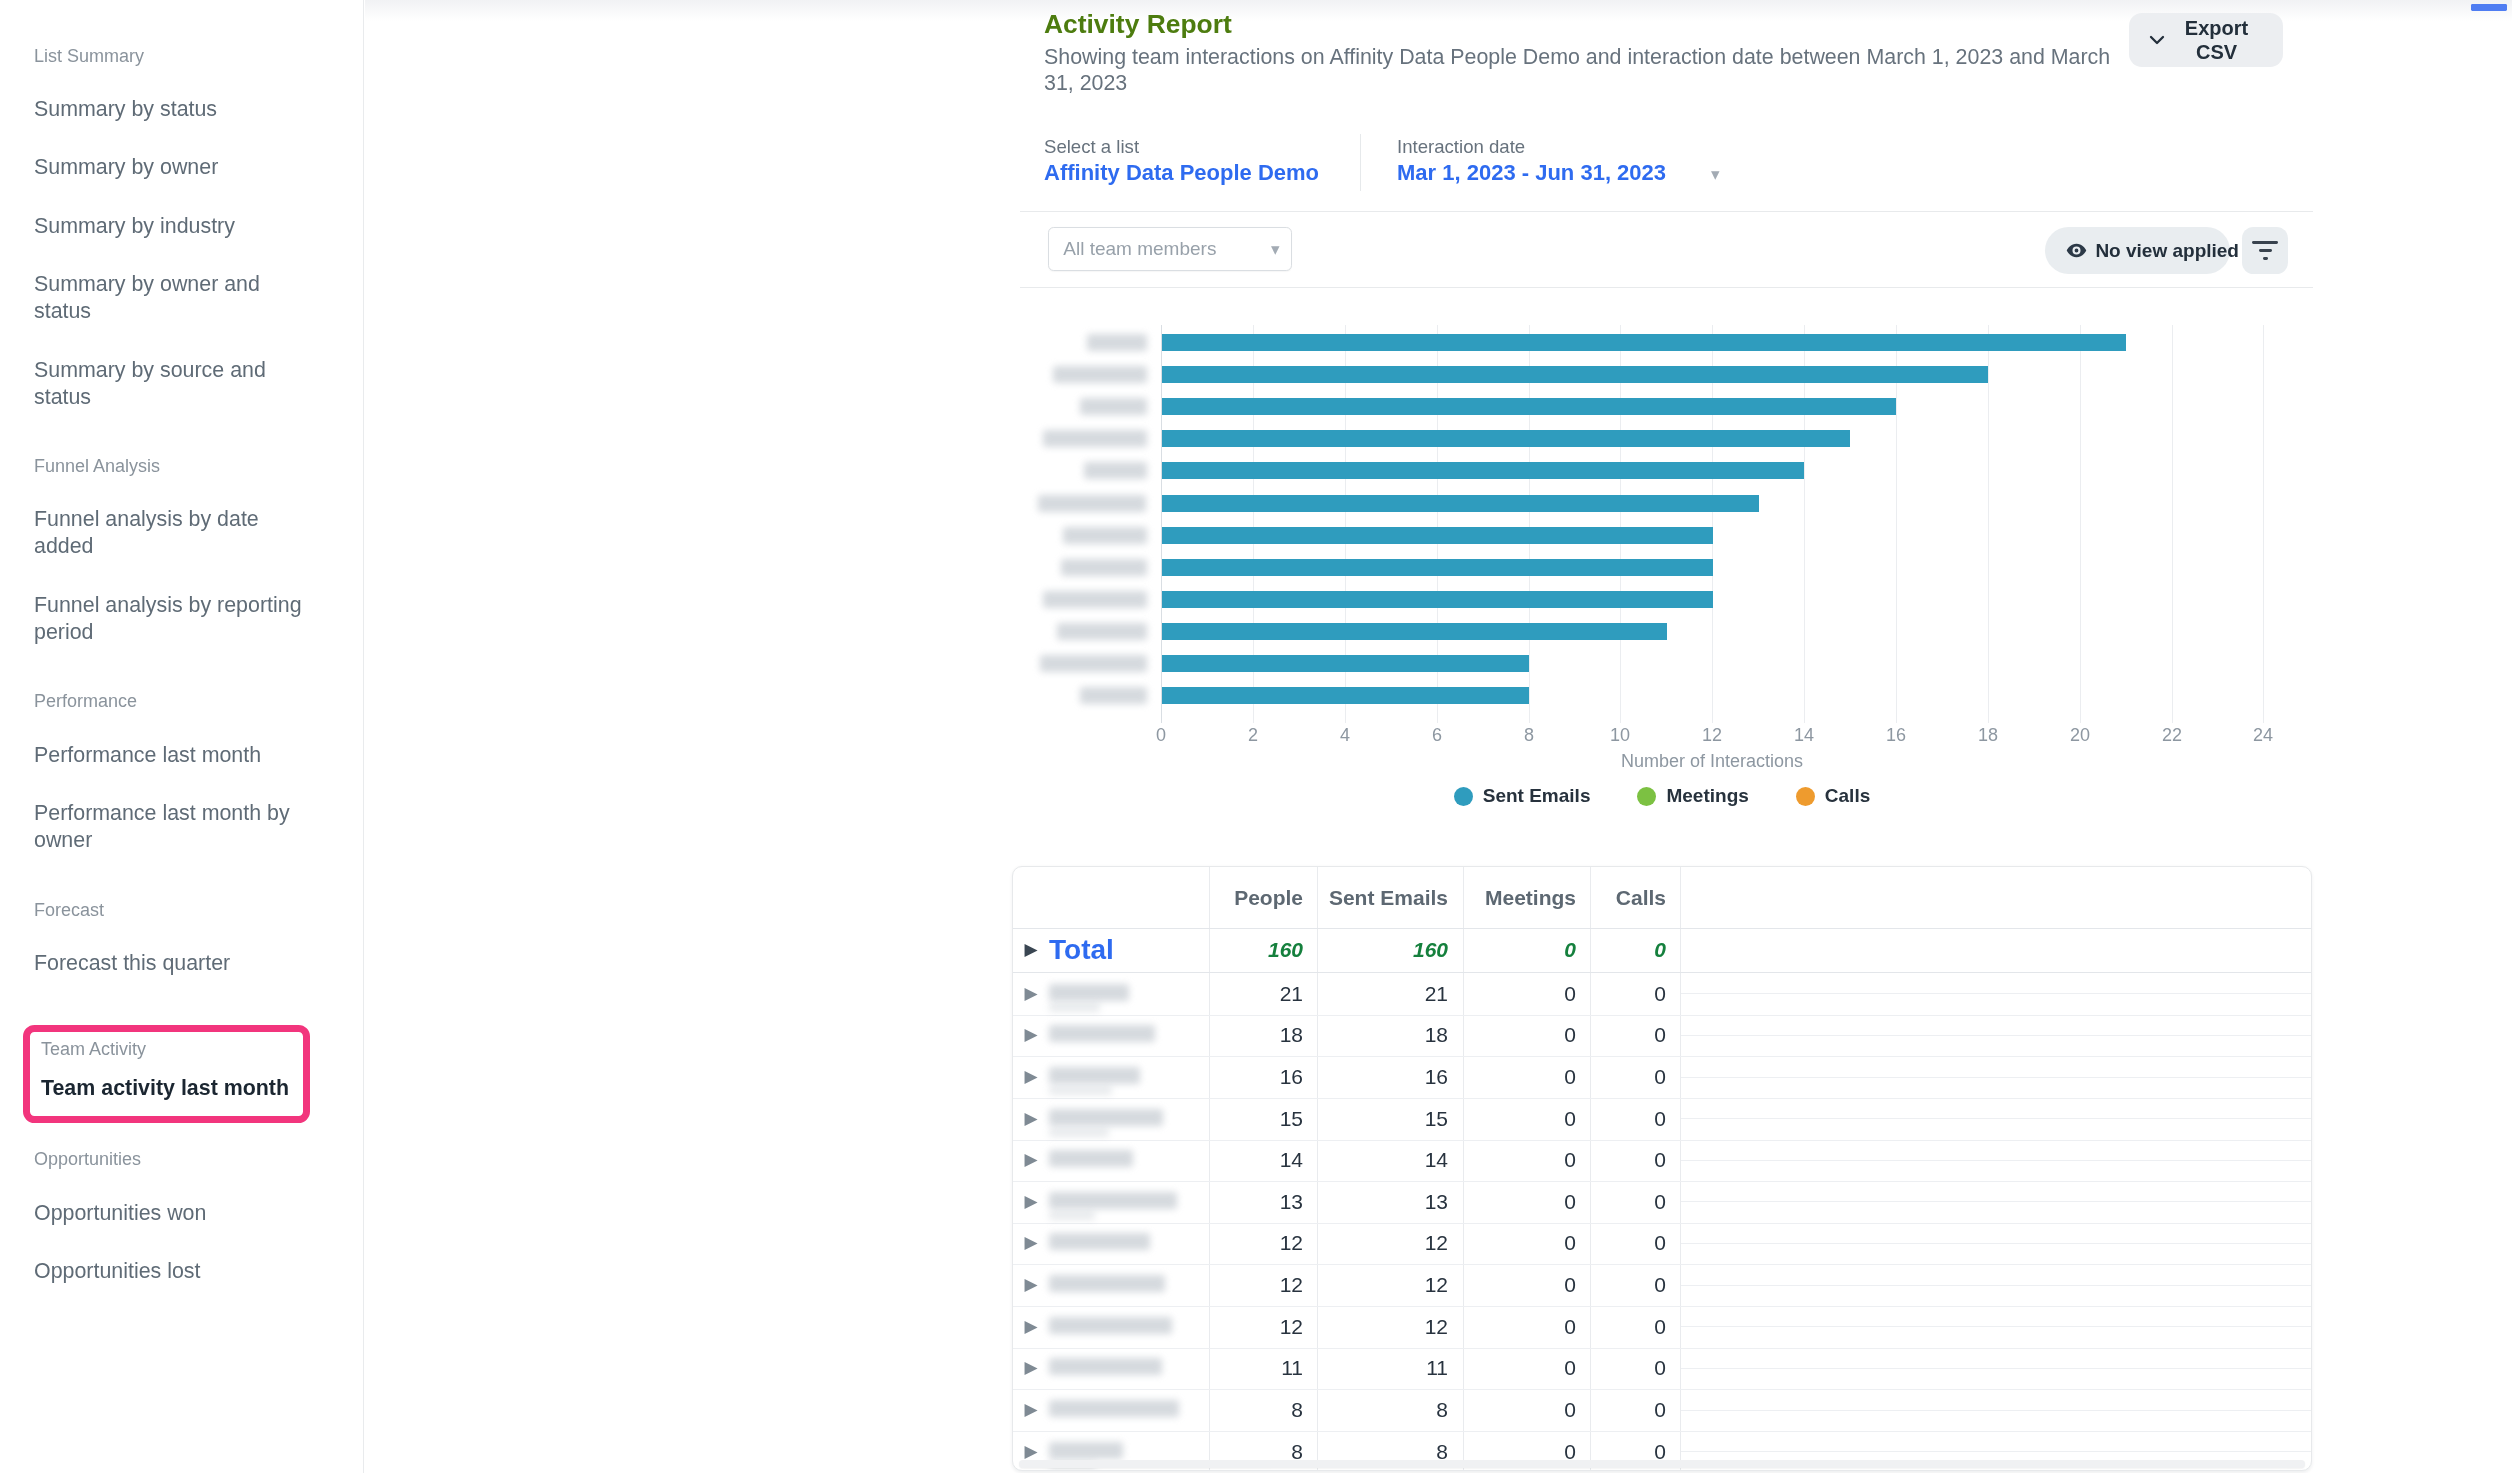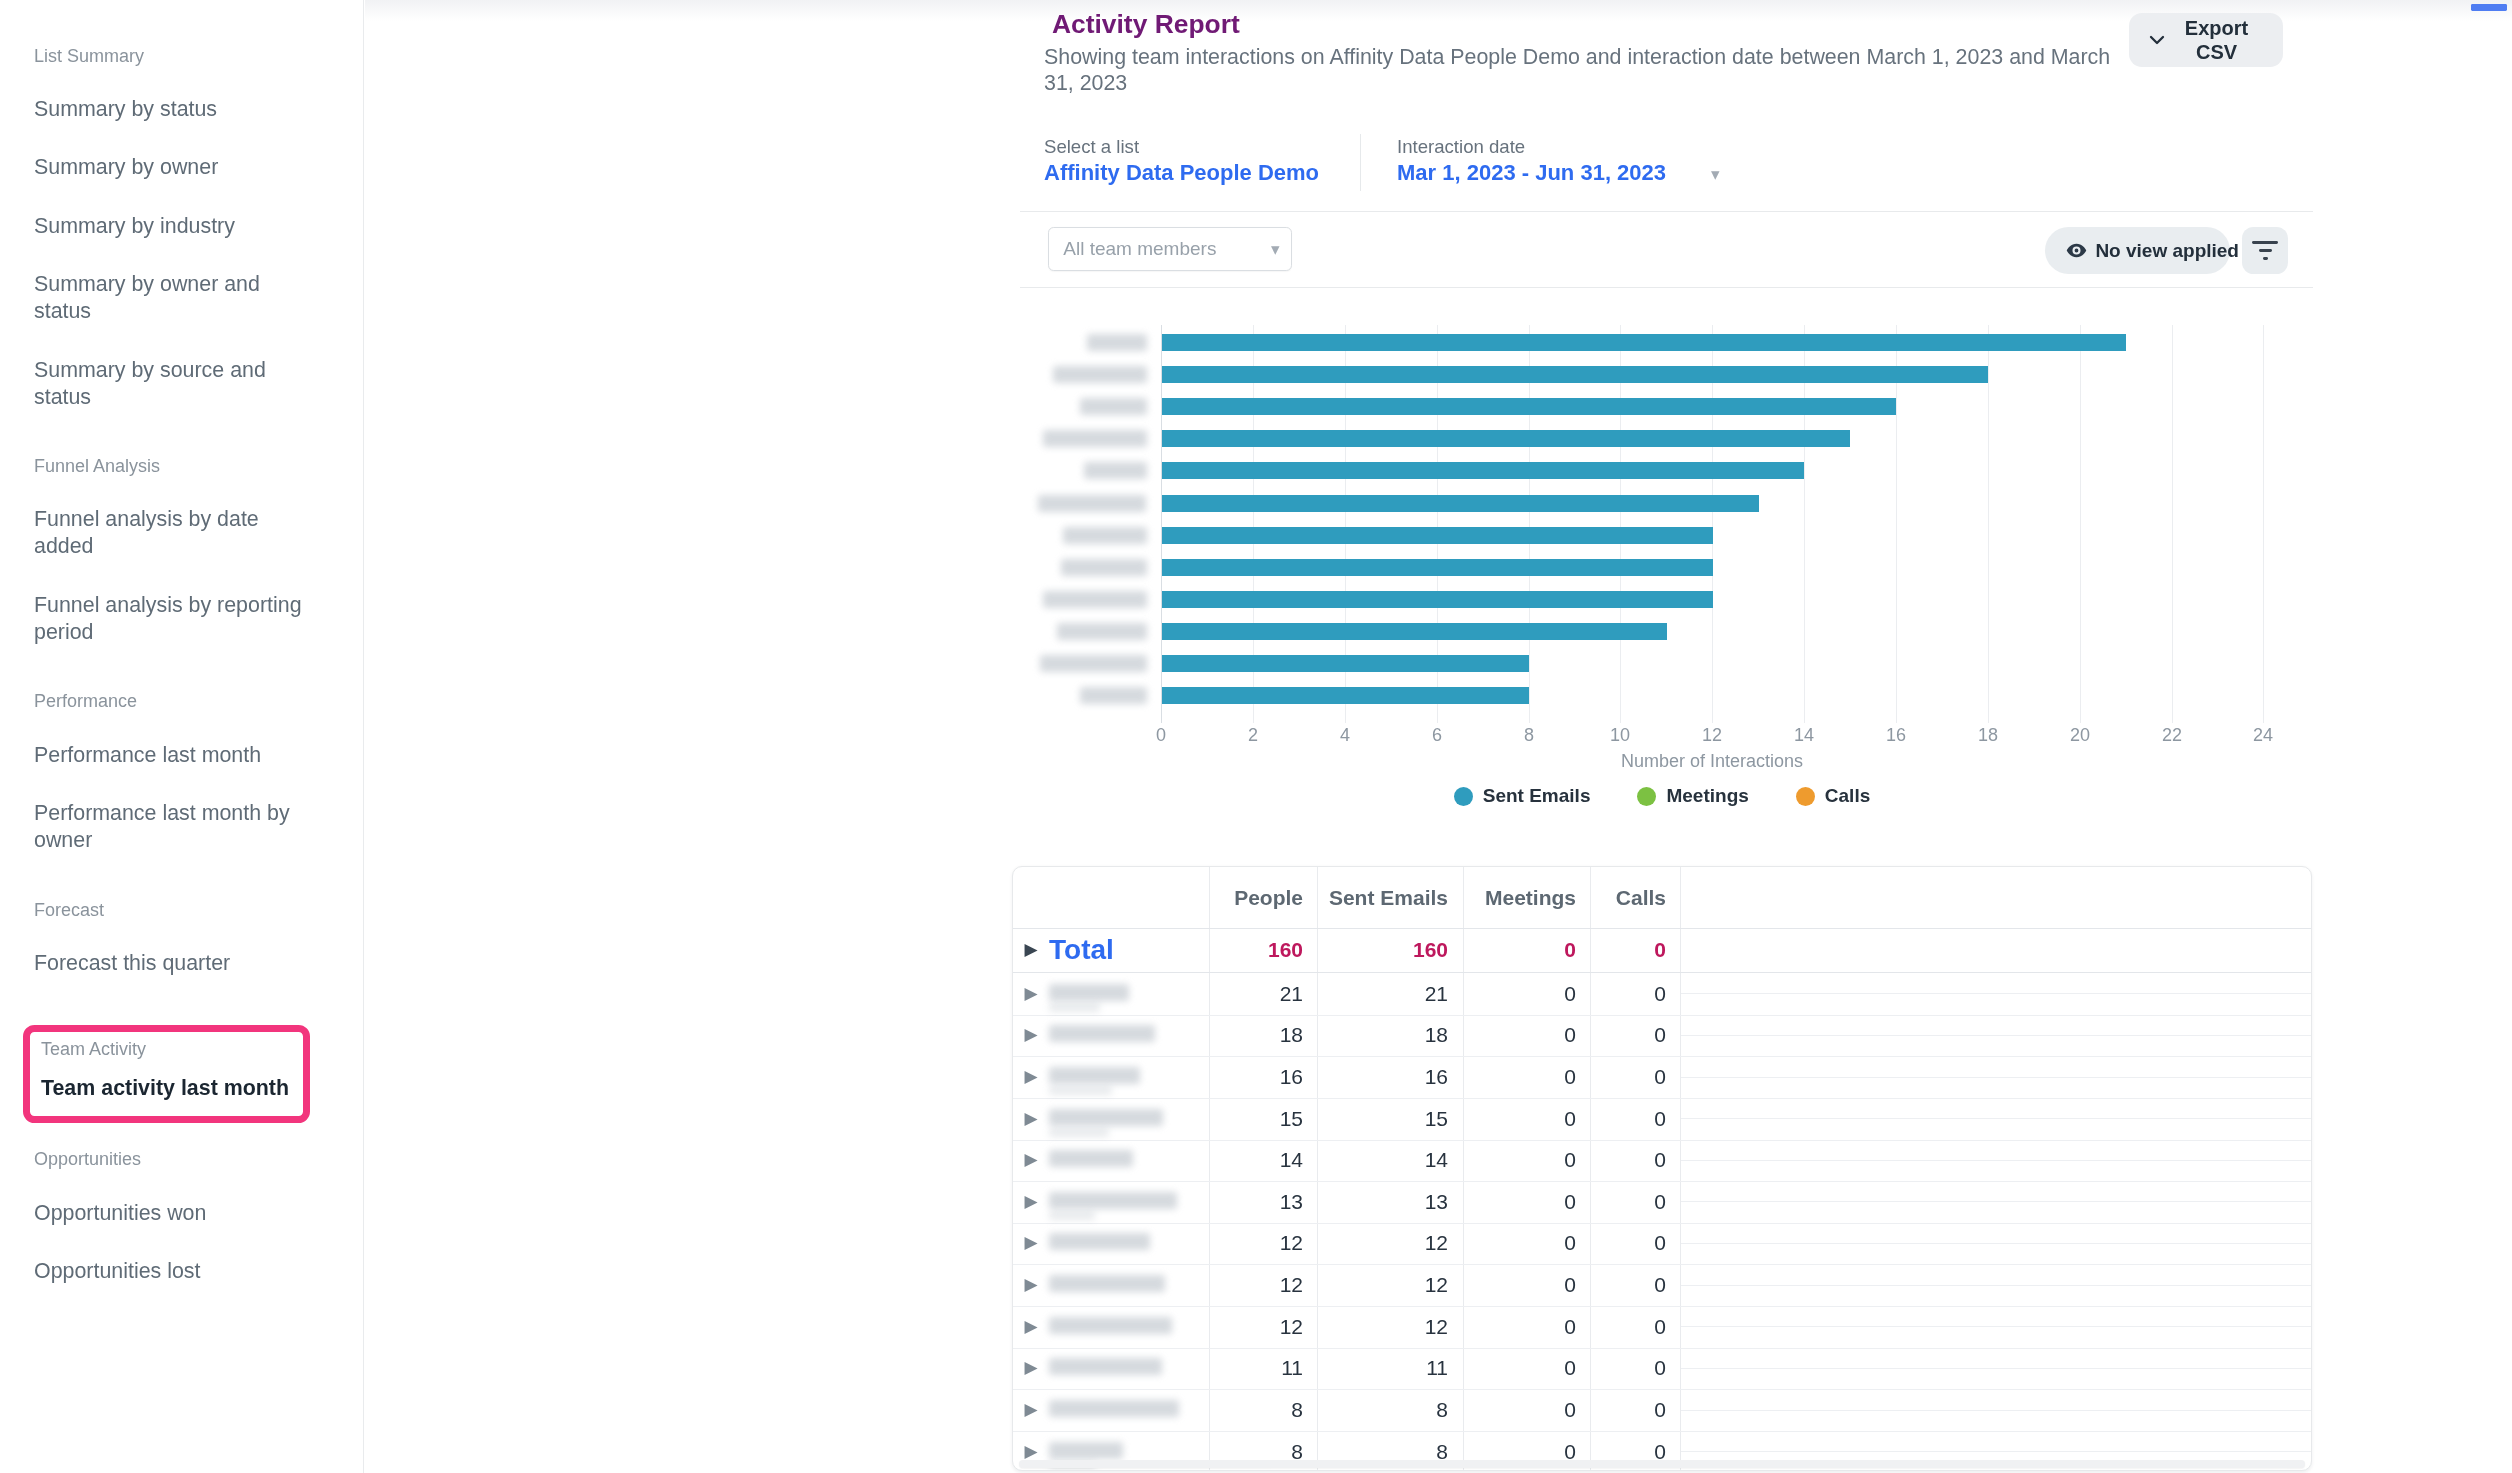--- a/index.html
+++ b/index.html
@@ -14,21 +14,21 @@
            border-right:1.4px solid #e9ebed;box-sizing:border-box;padding:46px 21.4px 0 34px;}
   .sec{margin-bottom:30px;}
   .sec-h{font-size:18px;line-height:21.4px;color:#8a939c;margin:0 0 13px 0;}
   .side-item{font-size:21.4px;line-height:27px;color:#5f6b76;padding:15.7px 0;cursor:pointer;max-width:271px;}
   .side-item.active{font-weight:700;color:#1b2631;}
   .sec.highlight{border:7.1px solid #f2357d;border-radius:11.4px;margin-left:-11.4px;width:251px;
                  padding:7.1px 11.4px 10px 11.4px;margin-top:33px;margin-bottom:26px;}
   .sec.highlight .sec-h{margin-bottom:4.3px;}
   .sec.highlight .side-item{padding:10px 0 4.3px 0;}
   
-  .title{position:absolute;left:1044px;top:8.6px;font-size:26.4px;font-weight:700;color:#701a75;margin-left:8px;}
+  .title{position:absolute;left:1044px;top:8.6px;font-size:26.4px;font-weight:700;color:#4d7c0f;}
   .subtitle{position:absolute;left:1044px;top:44px;width:1074px;font-size:21.4px;line-height:26.4px;color:#67727d;}
   .export-btn{position:absolute;left:2129px;top:13px;width:154px;height:54px;border:none;
               background:#eceef1;border-radius:13px;cursor:pointer;display:flex;align-items:center;
               font-family:inherit;}
   .export-btn .chev{width:24px;height:24px;margin-left:10px;flex:0 0 auto;}
   .export-btn .lbl{flex:1;text-align:center;font-size:20px;line-height:24px;font-weight:700;
                    color:#232f3b;padding-right:13px;white-space:pre-line;}
   
   .sel-label{position:absolute;font-size:18.6px;color:#67727d;}
   .sel-value{position:absolute;font-size:22px;font-weight:700;color:#2e6bf0;cursor:pointer;}
@@ -68,21 +68,21 @@
   .th{position:absolute;top:0;height:61px;line-height:61px;text-align:right;font-size:21px;
       font-weight:600;color:#5d6872;}
   .trow{position:absolute;left:0;right:0;border-bottom:0.7px solid #edeff2;}
   .trow.total{border-bottom:0.7px solid #e3e6ea;}
   .row-arrow{position:absolute;left:11.4px;top:50%;transform:translateY(-54%);font-size:17px;color:#7f8a94;cursor:pointer;}
   .trow.total .row-arrow{color:#3a4652;}
   .total-lbl{position:absolute;left:36px;top:50%;transform:translateY(-50%);font-size:28px;font-weight:700;
              color:#2e6bf0;cursor:pointer;}
   .num{position:absolute;top:0;height:100%;display:flex;align-items:center;justify-content:flex-end;
        font-size:21px;color:#28333f;}
-  .num.blue{color:#be185d;font-weight:700;cursor:pointer;}
+  .num.blue{color:#15803d;font-weight:700;cursor:pointer;font-style:italic;}
   .hdr-border{position:absolute;left:0;right:0;top:61px;height:0.7px;background:#e3e6ea;}
   .offline{position:absolute;left:668px;right:0;height:0.7px;background:#edeff2;}
   .scrollhint{position:absolute;left:5.7px;right:5.7px;bottom:2.1px;height:7.9px;border-radius:4.3px;
               background:#f0f1f3;box-shadow:0 0.7px 1.4px rgba(0,0,0,.06);cursor:pointer;}
 </style>
 </head>
 <body>
 
 <div id="app">
 

